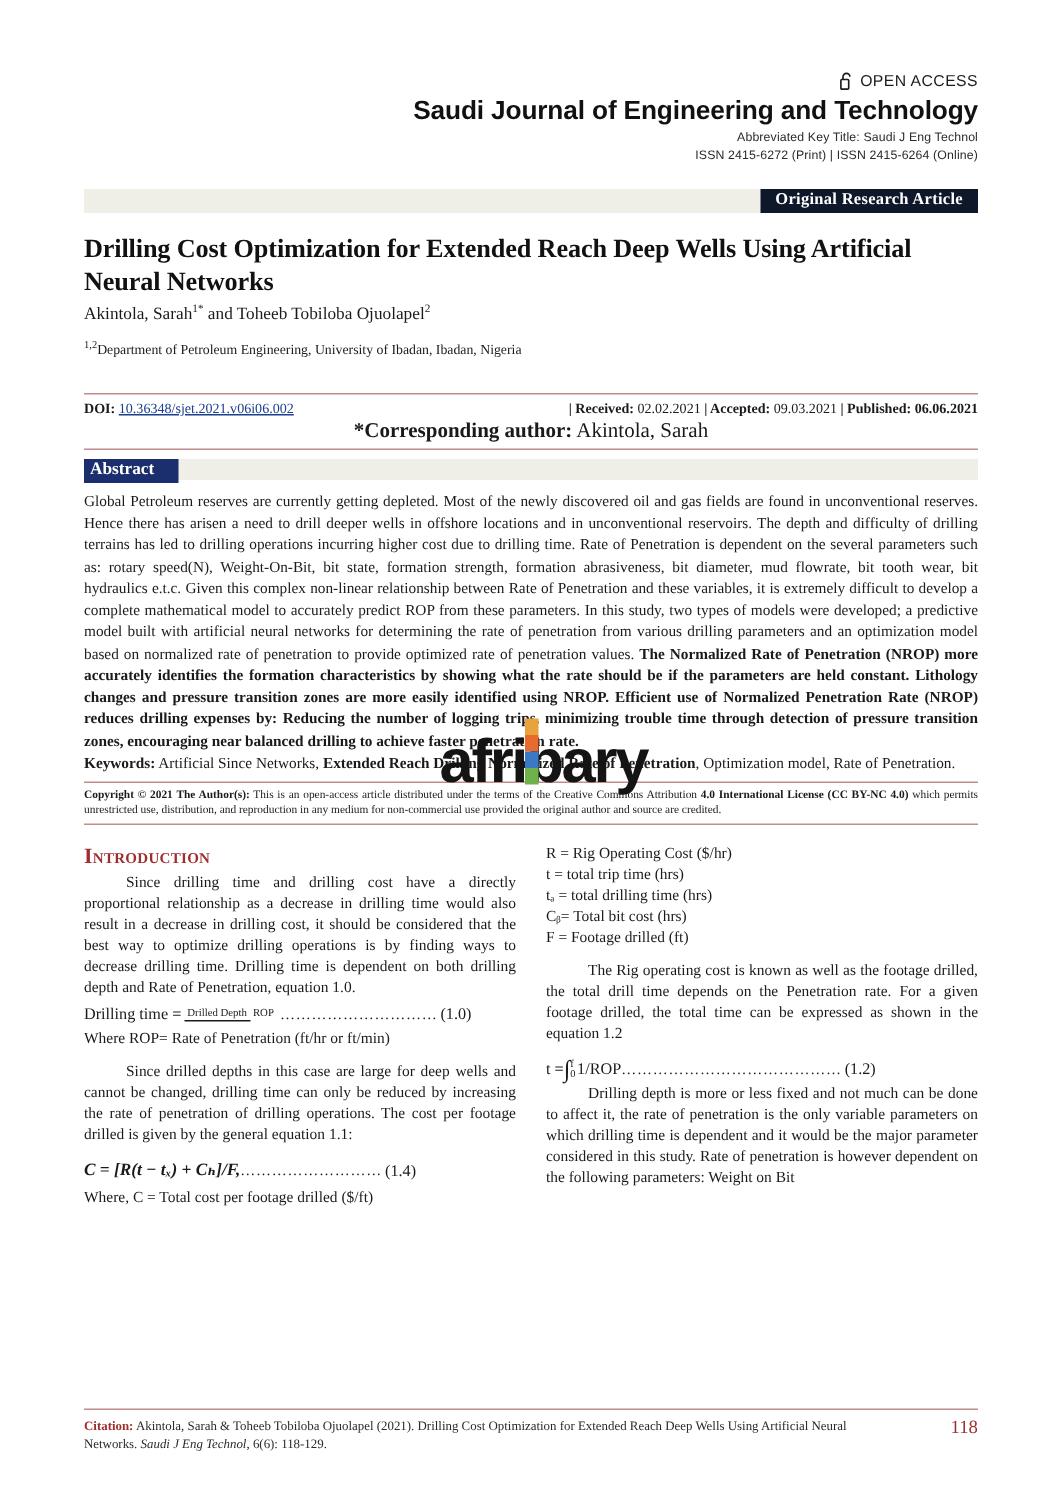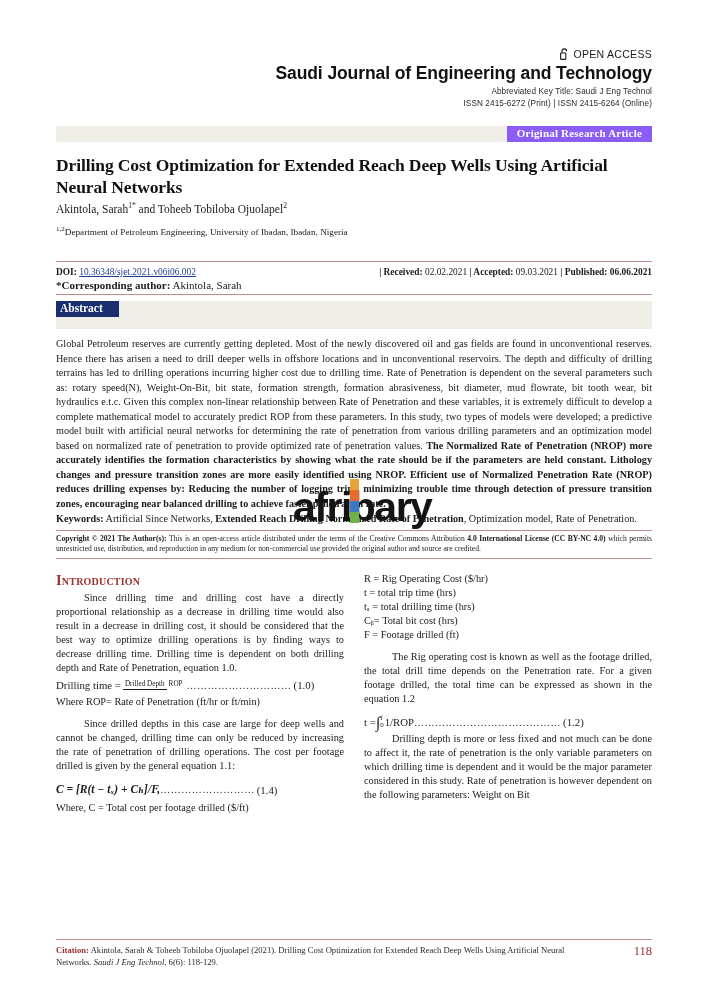--- a/index.html
+++ b/index.html
@@ -68,21 +68,21 @@
   
   .banner-row {
     margin: 16px 56px 0 56px;
     background: #efeee7;
     height: 16px;
     position: relative;
   }
   .banner-badge {
     position: absolute;
     right: 0; top: 0;
-    background: #8b5cf6;
+    background: #0f172a;
     color: #ffffff;
     font-family: "Liberation Serif", serif;
     font-weight: bold;
     font-size: 11px;
     padding: 1px 10px 2px 10px;
     letter-spacing: 0.2px;
     line-height: 13px;
   }
 
   
@@ -123,28 +123,28 @@
   .doi-row {
     display: flex;
     justify-content: space-between;
     align-items: flex-start;
     font-size: 9.4px;
     line-height: 1.45;
   }
   .doi-left b, .doi-right b { font-weight: bold; }
   .doi-left .doi-link { color: #1b3f8f; text-decoration: underline; }
   .doi-right { white-space: nowrap; font-size: 9.4px; }
-  .corresponding { font-size: 11px; }
+  .corresponding { font-size: 14px; text-align: center; }
   .corresponding b { font-weight: bold; }
 
   
   .abstract-wrap { padding: 0 56px; margin-top: 6px; }
   .abstract-bar {
     background: #efeee7;
-    height: 28px;
+    height: 14px;
     position: relative;
     margin-bottom: 8px;
   }
   .abstract-badge {
     position: absolute;
     left: 0; top: 0;
     background: #1b2f6e;
     color: #fff;
     font-weight: bold;
     font-size: 11.5px;

